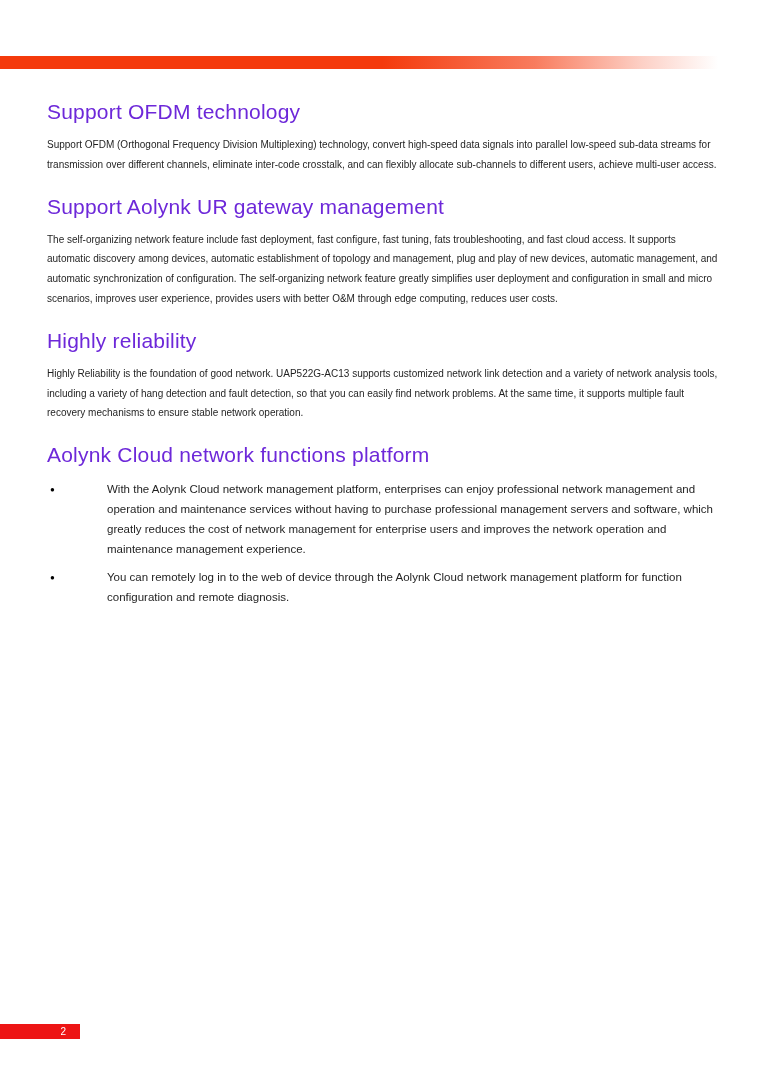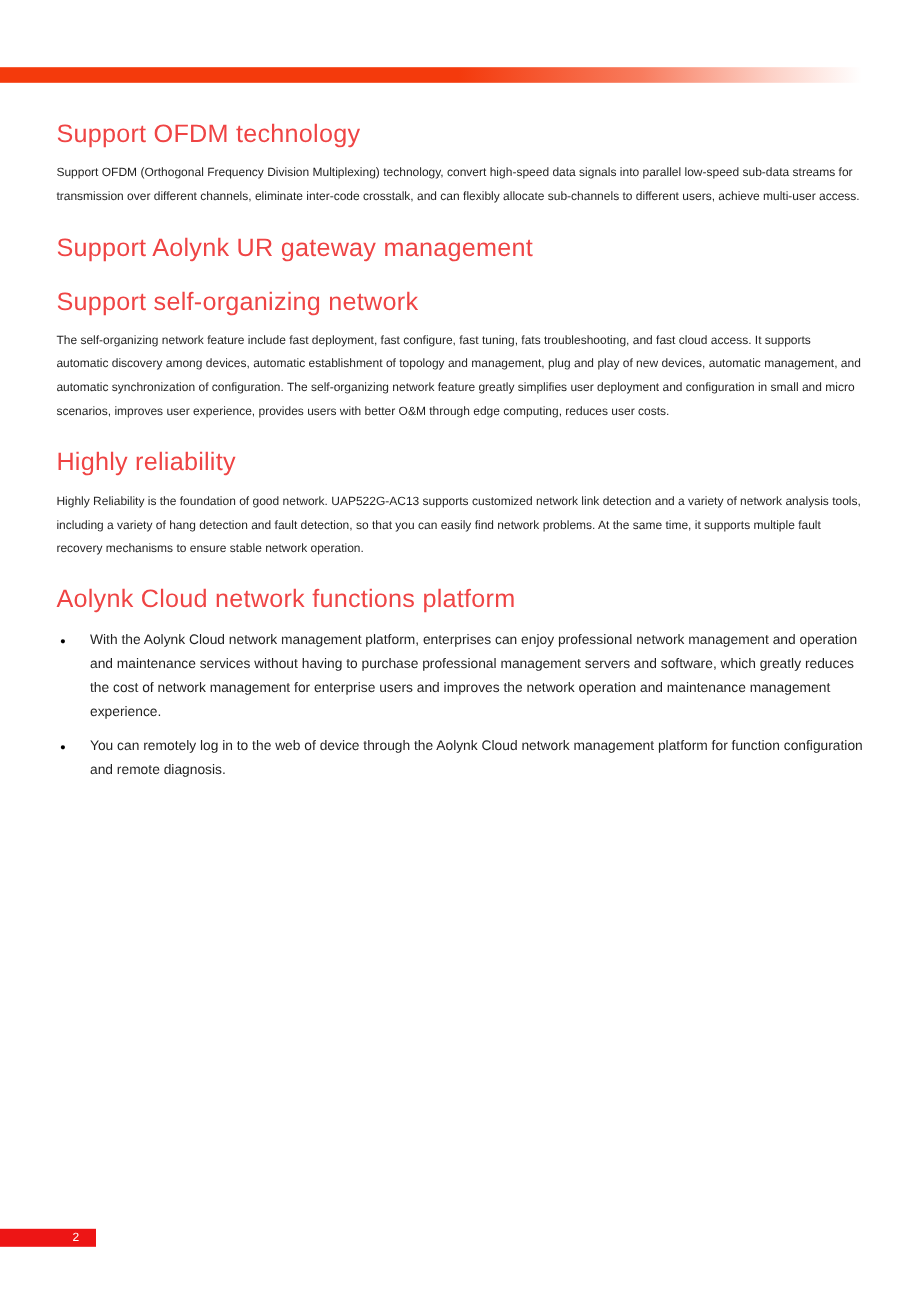--- a/index.html
+++ b/index.html
@@ -33,21 +33,21 @@
     position: absolute;
     top: 96px;
     left: 47px;
     width: 672px;
   }
   h2.section-heading {
     font-size: 21px;
     line-height: 27px;
     font-weight: normal;
     letter-spacing: 0.2px;
-    color: #ef4444;
+    color: #6d28d9;
     margin: 18px 0 4px 0;
   }
   section:first-of-type h2.section-heading {
     margin-top: 2px;
   }
   p.section-paragraph {
     font-size: 10px;
     line-height: 19.8px;
     color: #1f1f1f;
     margin: 10px 0;
@@ -68,20 +68,21 @@
   .bullet-glyph {
     flex: 0 0 28px;
     padding-left: 3px;
     box-sizing: border-box;
     font-size: 8px;
     line-height: 19.8px;
     color: #000000;
   }
   .bullet-text {
     flex: 1 1 auto;
+    margin-left: 32px;
   }
   .footer-page-bar {
     position: absolute;
     top: 1024px;
     left: 0;
     width: 80px;
     height: 15px;
     background: #ed1515;
     color: #ffffff;
     font-size: 10px;
@@ -106,21 +107,20 @@
     </section>
 
     <section>
     </section>
 
     <section>
       <h2 class="section-heading">Support Aolynk UR gateway management</h2>
     </section>
 
     <section>
-      <h2 class="section-heading">Support self-organizing network</h2>
       <p class="section-paragraph">The self-organizing network feature include fast deployment, fast configure, fast tuning, fats troubleshooting, and fast cloud access. It supports automatic discovery among devices, automatic establishment of topology and management, plug and play of new devices, automatic management, and automatic synchronization of configuration. The self-organizing network feature greatly simplifies user deployment and configuration in small and micro scenarios, improves user experience, provides users with better O&amp;M through edge computing, reduces user costs.</p>
     </section>
 
     <section>
       <h2 class="section-heading">Highly reliability</h2>
       <p class="section-paragraph">Highly Reliability is the foundation of good network. UAP522G-AC13 supports customized network link detection and a variety of network analysis tools, including a variety of hang detection and fault detection, so that you can easily find network problems. At the same time, it supports multiple fault recovery mechanisms to ensure stable network operation.</p>
     </section>
 
     <section>
       <h2 class="section-heading">Aolynk Cloud network functions platform</h2>

